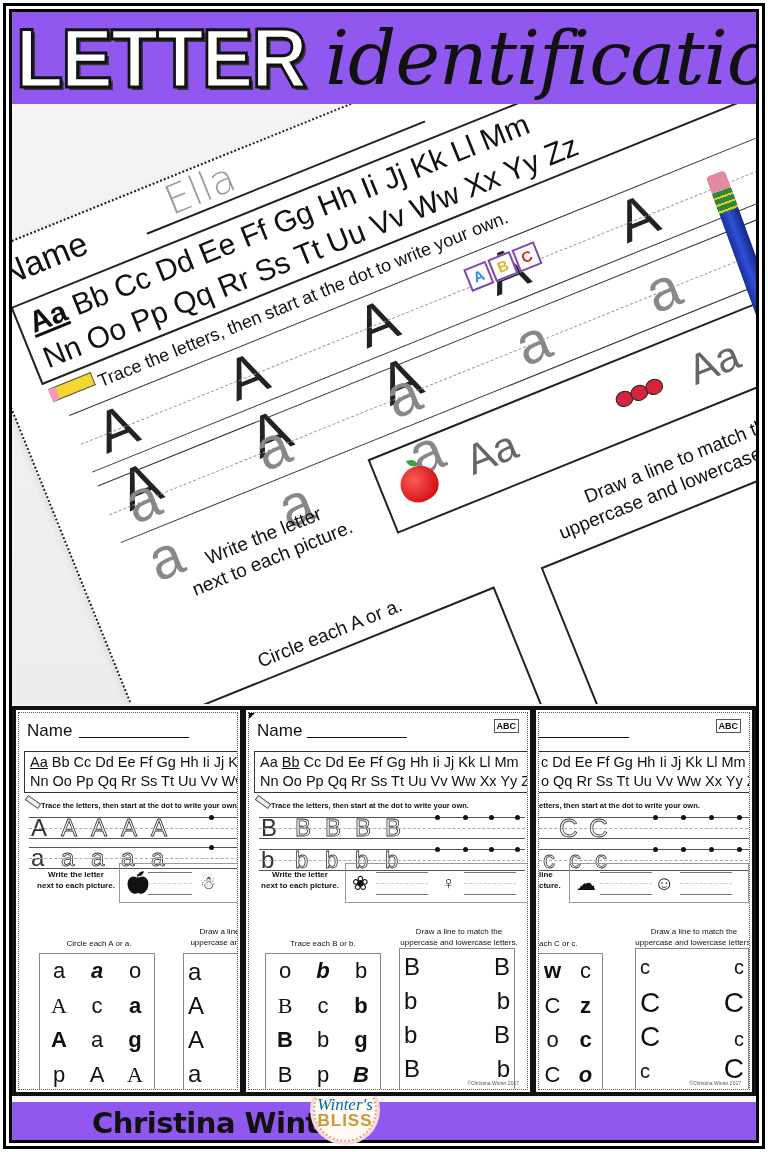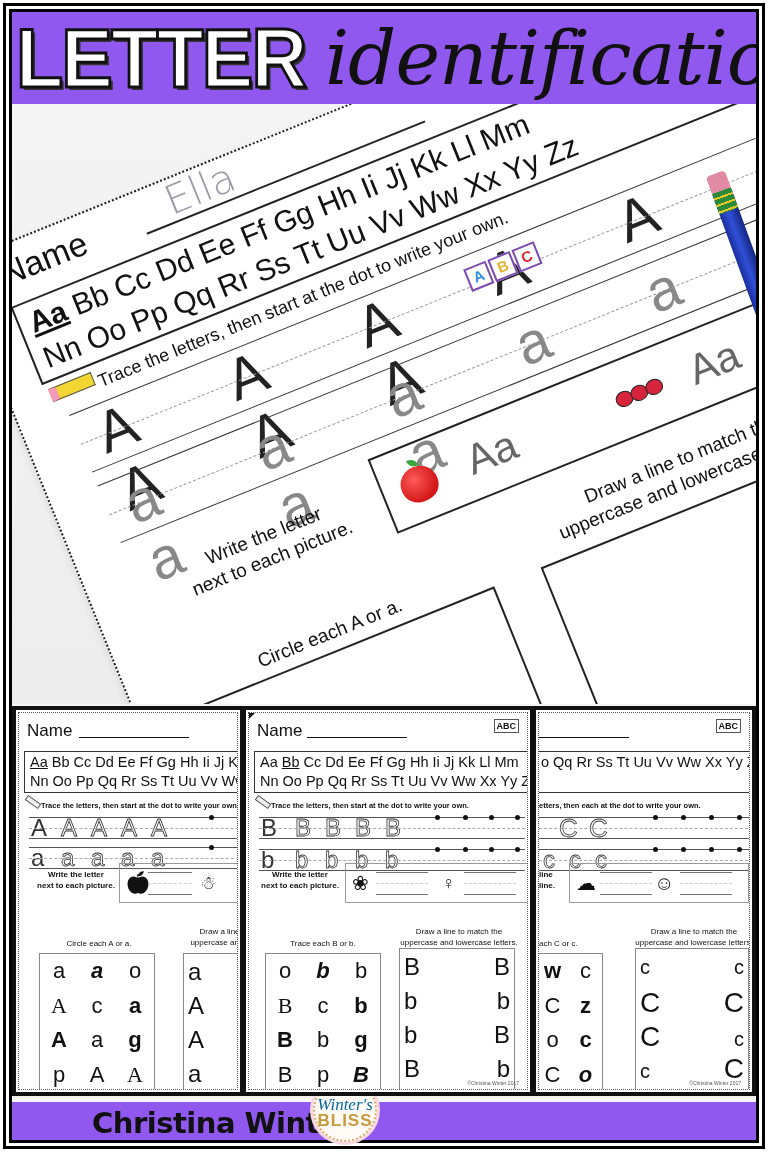--- a/index.html
+++ b/index.html
@@ -296,43 +296,44 @@
         </div>
         <span class="s-copy">©Christina Winter 2017</span>
       </div>
     </div>
 
     <div class="sheet" style="left:520px; width:224px; z-index:2;">
       <div class="sheet-in">
         <div class="s-name-line" style="left:0; width:90px;"></div>
         <div style="position:absolute; right:8px; top:6px; font-size:9px; font-weight:700; border:1px solid #555; padding:1px 2px;">ABC</div>
         <div class="s-alpha" style="left:-4px; width:224px;">
+          <div>c Dd Ee Ff Gg Hh Ii Jj Kk Ll Mm</div>
           <div>o Qq Rr Ss Tt Uu Vv Ww Xx Yy Zz</div>
         </div>
-        <span class="s-trace" style="left:0;">etters, then each at the dot to write your own.</span>
+        <span class="s-trace" style="left:0;">etters, then start at the dot to write your own.</span>
         <div class="s-row" style="top:104px; left:0; width:214px;">
           <span class="g ghost" style="left:20px; font-size:26px;">C</span>
           <span class="g ghost" style="left:50px; font-size:26px;">C</span>
           <span class="dot" style="left:114px"></span>
             <span class="dot" style="left:142px"></span>
             <span class="dot" style="left:170px"></span>
             <span class="dot" style="left:198px"></span>
         </div>
         <div class="s-row" style="top:136px; left:0; width:214px;">
           <span class="g ghost" style="left:4px">c</span>
           <span class="g ghost" style="left:30px">c</span>
           <span class="g ghost" style="left:56px">c</span>
           <span class="dot" style="left:114px"></span>
             <span class="dot" style="left:142px"></span>
             <span class="dot" style="left:170px"></span>
             <span class="dot" style="left:198px"></span>
         </div>
         <div class="s-write" style="left:0; width:20px; text-align:left;">
           <div>line</div>
-            <div>line.</div>
+            <div>cture.</div>
         </div>
         <div class="s-picbox" style="left:30px; width:180px;">
           <span class="pic" style="left:6px; font-size:20px;">☁︎</span>
           <div class="ln" style="left:30px; top:8px;"></div>
             <div class="ln d" style="left:30px; top:19px;"></div>
             <div class="ln" style="left:30px; top:30px;"></div>
           <span class="pic" style="left:84px; font-size:20px;">☺</span>
           <div class="ln" style="left:110px; top:8px;"></div>
             <div class="ln d" style="left:110px; top:19px;"></div>
             <div class="ln" style="left:110px; top:30px;"></div>

